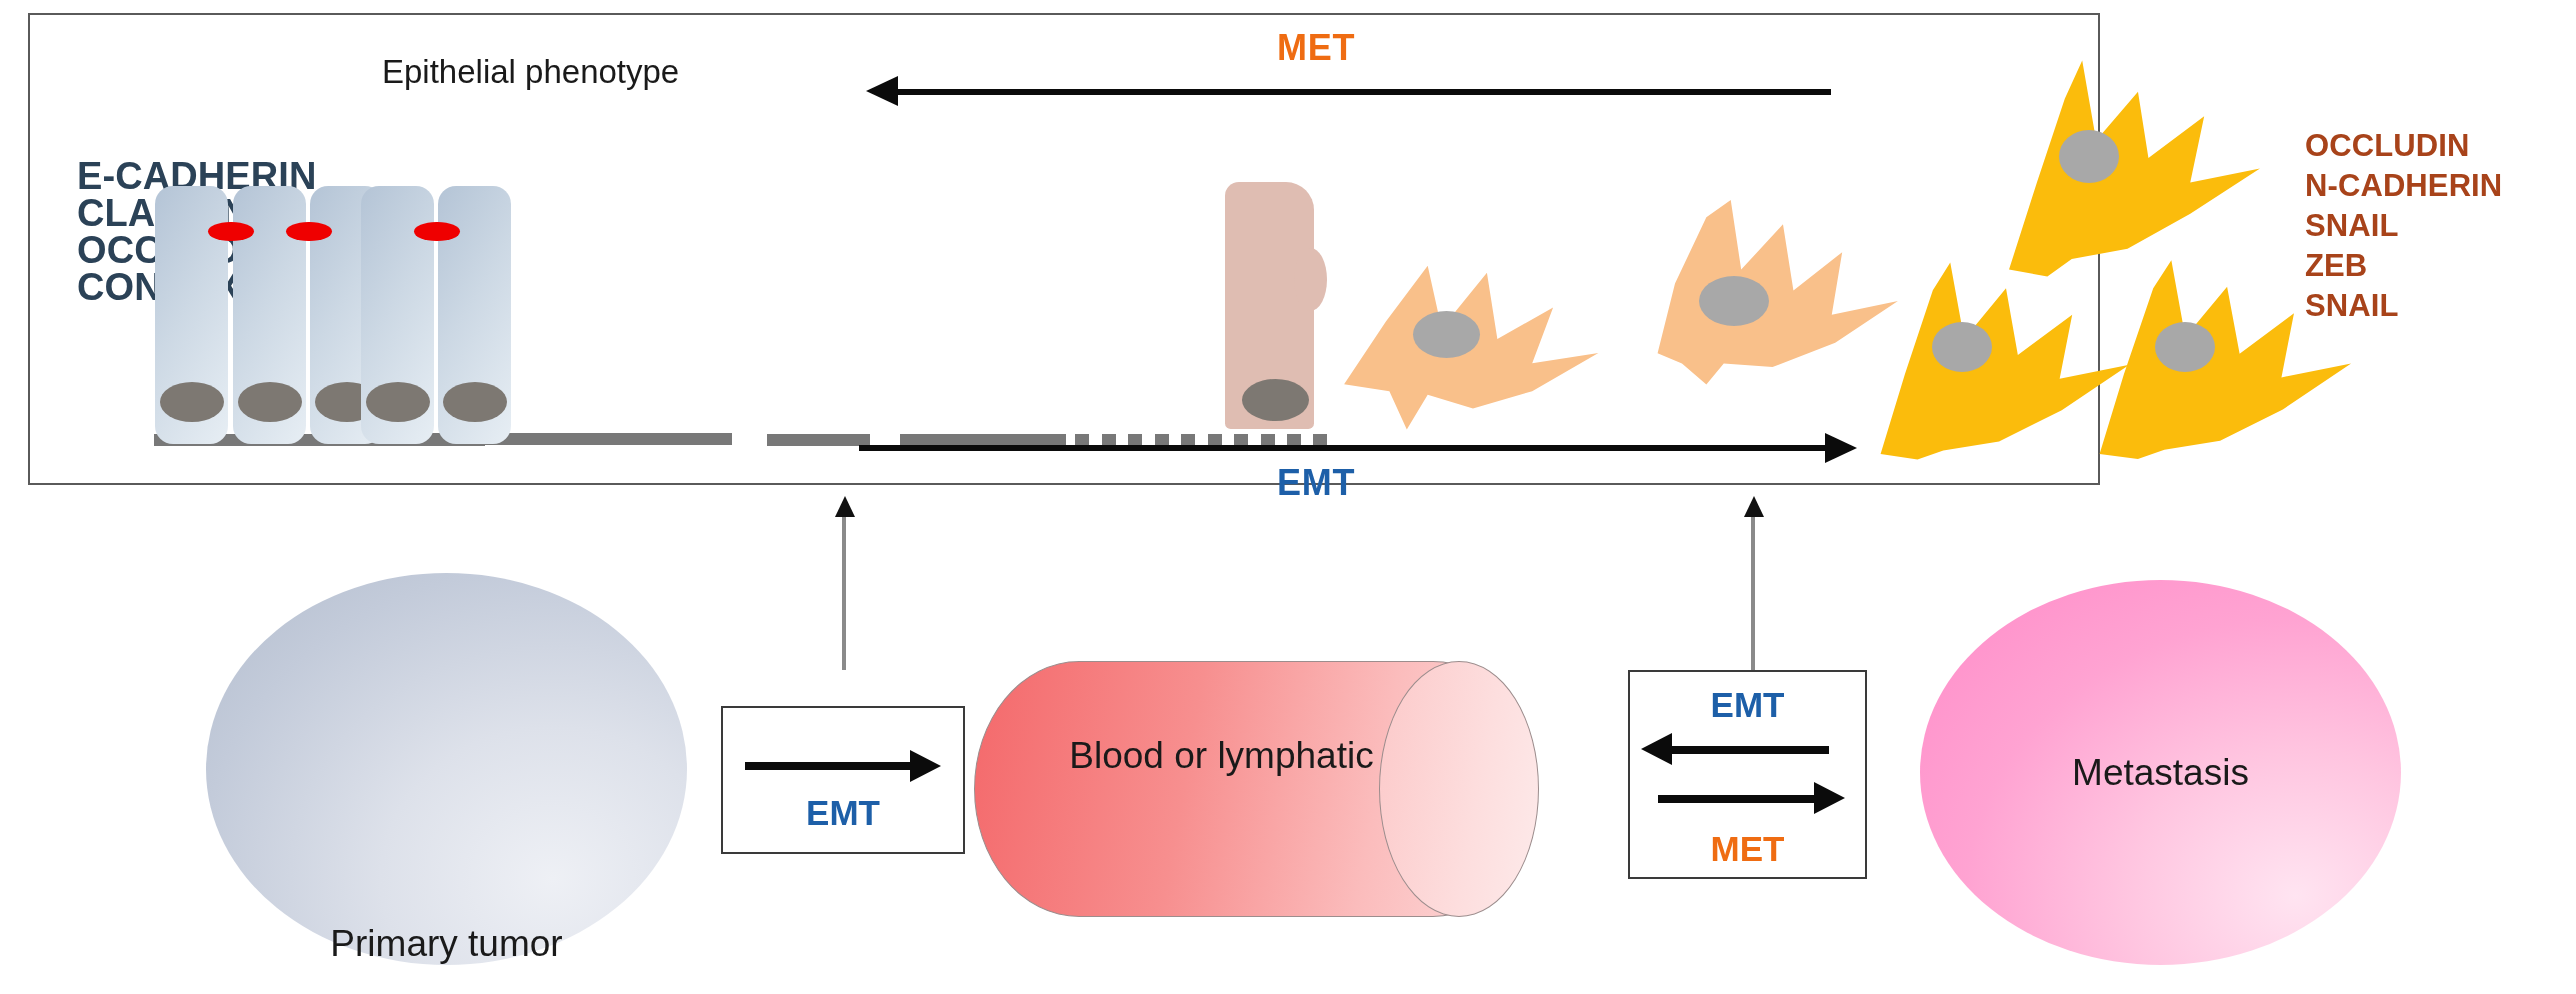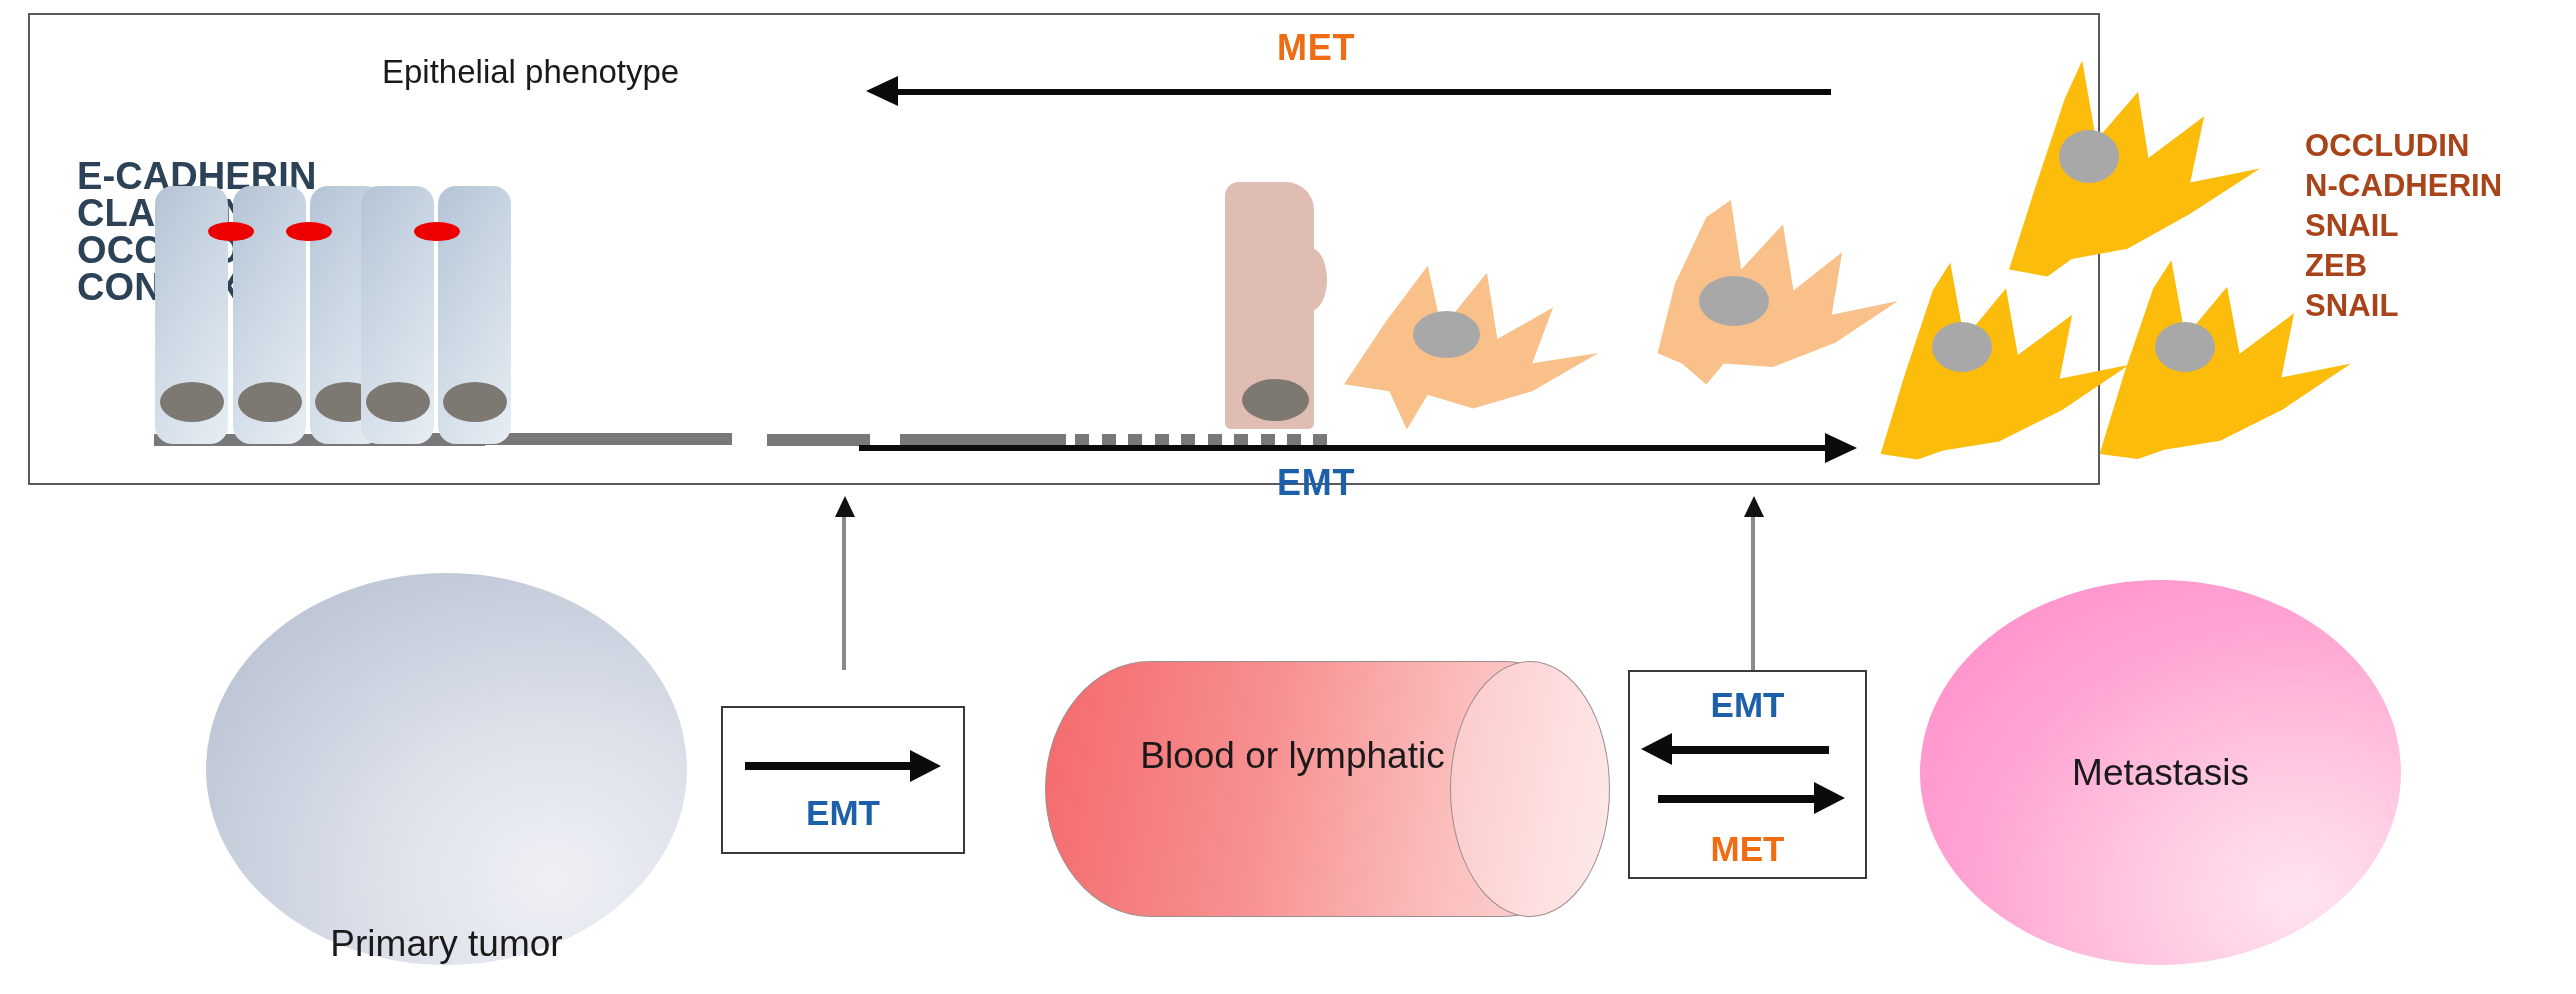--- a/index.html
+++ b/index.html
@@ -130,21 +130,21 @@
     position:absolute; left:187px; top:42px; width:0;height:0;
     border-top:16px solid transparent; border-bottom:16px solid transparent;
     border-left:31px solid #0b0b0b;
   }
   #emt-box .box-label{
     position:absolute; left:0; right:0; top:85px; text-align:center;
     color:#1d5fa8; font-weight:bold; font-size:35px;
   }
 
   #blood-vessel{
-    position:absolute; left:1045px; top:661px; width:564px; height:292px;
+    position:absolute; left:974px; top:661px; width:564px; height:292px;
   }
   #vessel-body{
     position:absolute; left:0; top:0; width:564px; height:256px;
     border-radius:105px/128px;
     background:linear-gradient(100deg,#f4696b 0%,#f78f8f 38%,#fbbcbc 70%,#fddede 100%);
     border:1.4px solid #9c8d8d;
     box-sizing:border-box;
   }
   #vessel-cap{
     position:absolute; right:-1.4px; top:0px; width:160px; height:256px;

